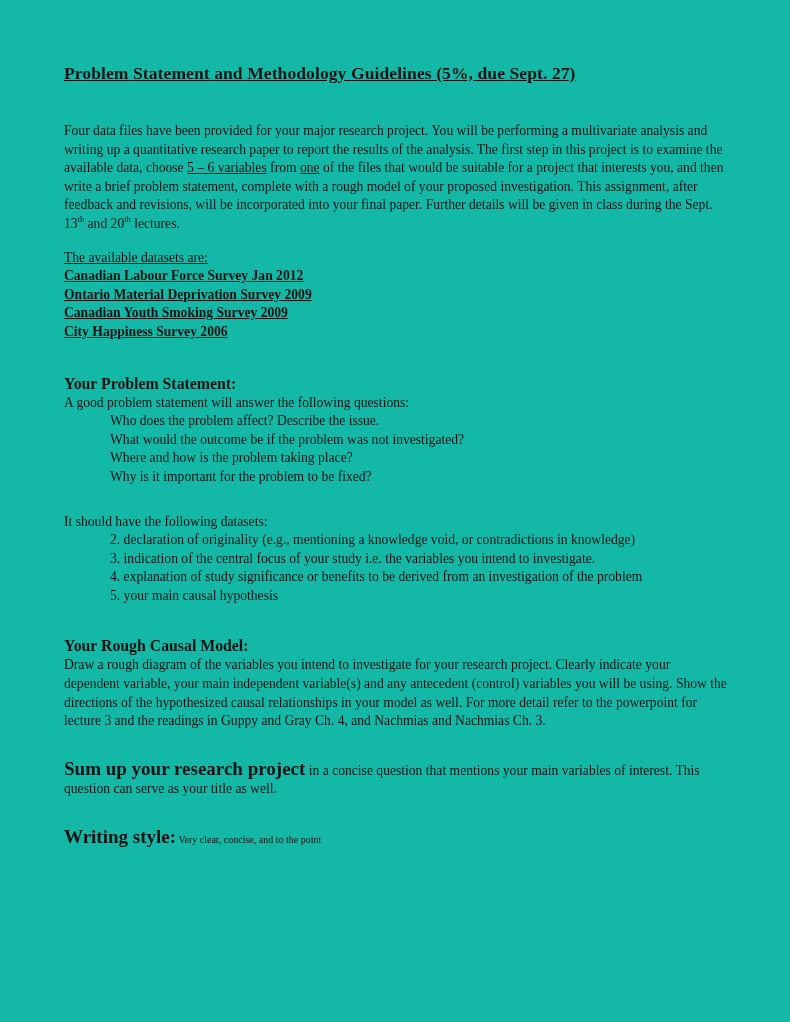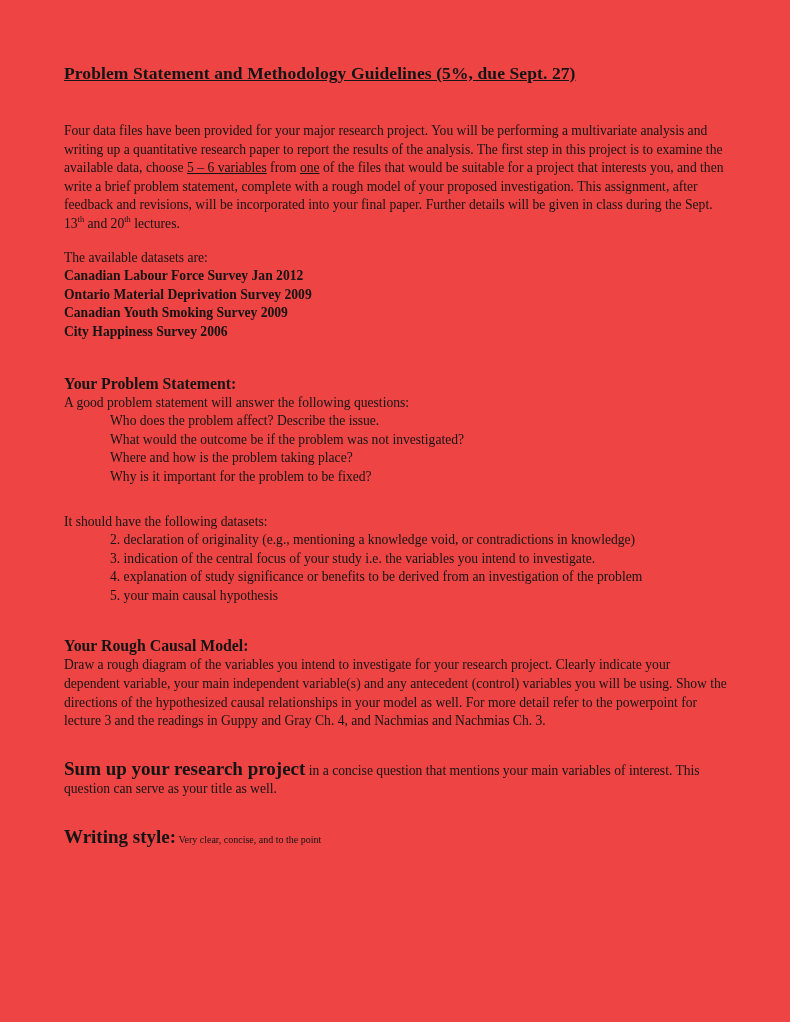--- a/index.html
+++ b/index.html
@@ -14,42 +14,42 @@
     font-family: "Liberation Serif", "DejaVu Serif", serif;
     color: #141414;
     -webkit-font-smoothing: antialiased;
   }
   .page {
     position: relative;
     box-sizing: border-box;
     width: 790px;
     height: 1022px;
     padding: 62px 62px 0 64px;
-    background: #ef4444;
+    background: #14b8a6;
   }
   .doc-title {
     font-size: 17.5px;
     line-height: 22px;
     font-weight: 700;
     text-decoration: underline;
     letter-spacing: 0.1px;
     margin: 0;
   }
   .body-text {
     font-size: 13.6px;
     line-height: 18.6px;
   }
   .intro { margin-top: 38px; }
   .r-u { text-decoration: underline; }
   .r-sup {
     vertical-align: super;
     font-size: 0.62em;
     line-height: 0;
   }
-  .datasets { margin-top: 15px; }
+  .datasets { margin-top: 15px; text-decoration: underline; }
   .dataset-item { font-weight: 700; }
   .section-heading {
     font-size: 15.8px;
     line-height: 20px;
     font-weight: 700;
     margin: 0;
   }
   .ps-heading { margin-top: 32px; }
   .indent-list {
     margin: 0;

